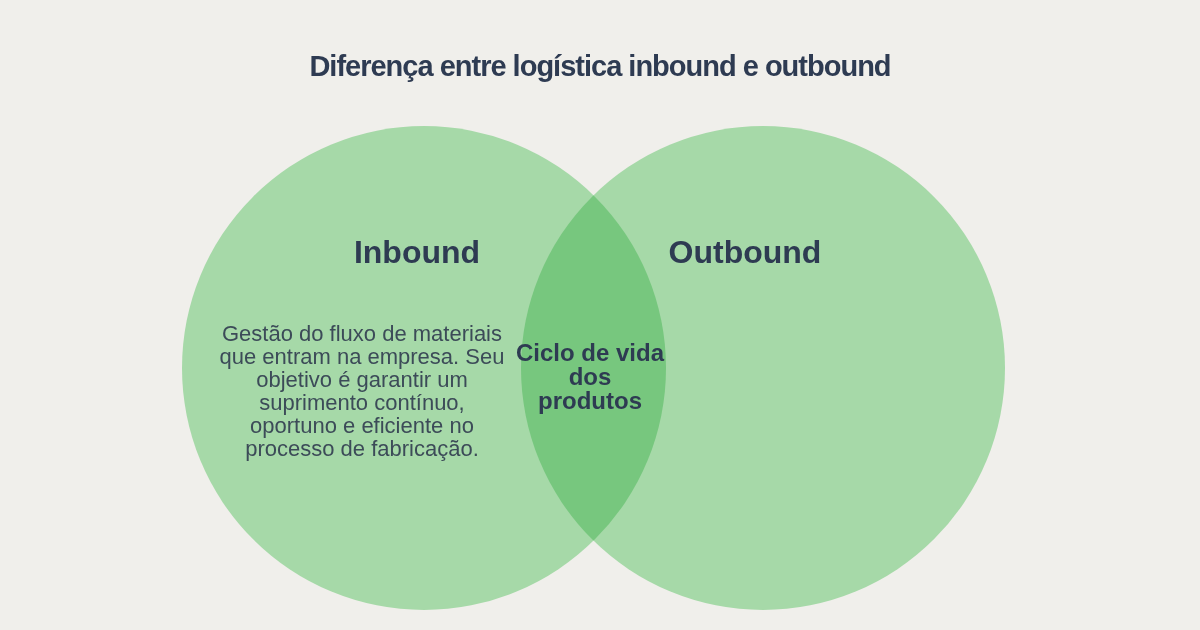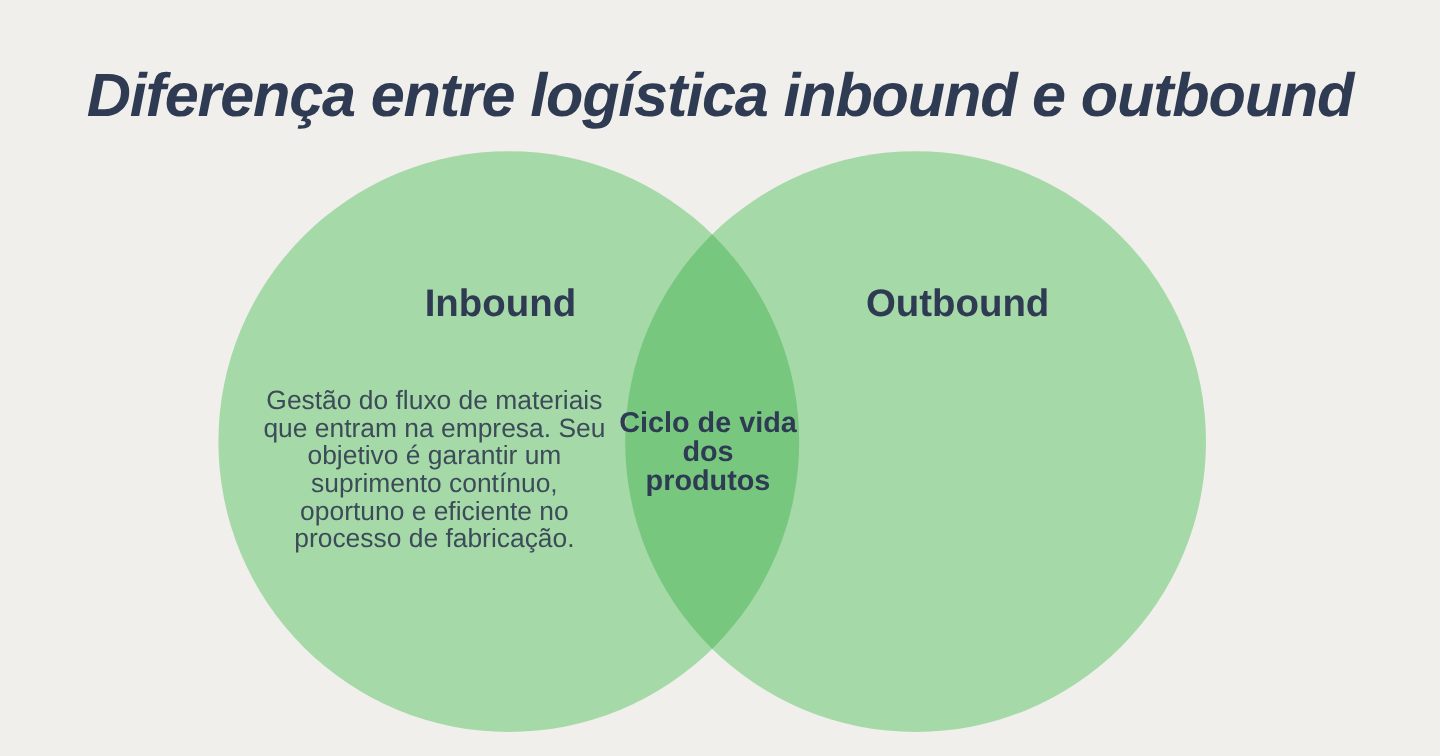--- a/index.html
+++ b/index.html
@@ -25,37 +25,36 @@
     top: 0;
     left: 0;
     display: block;
   }
   .title {
     position: absolute;
     top: 50px;
     left: 0;
     width: 100%;
     text-align: center;
-    font-size: 51px;
+    font-size: 29px;
     font-weight: 700;
     letter-spacing: -1px;
     color: var(--title-text);
-    font-style: italic;
   }
   .circle-heading {
     position: absolute;
     top: 234px;
     width: 250px;
     text-align: center;
     font-size: 32px;
     font-weight: 700;
     color: var(--title-text);
   }
   .heading-inbound  { left: 292px; }
-  .heading-outbound { left: 673px; text-align: center; }
+  .heading-outbound { left: 620px; text-align: center; }
   .circle-description {
     position: absolute;
     top: 322px;
     width: 298px;
     text-align: center;
     font-size: 22px;
     line-height: 23px;
     color: var(--body-text);
   }
   .description-inbound  { left: 213px; }

